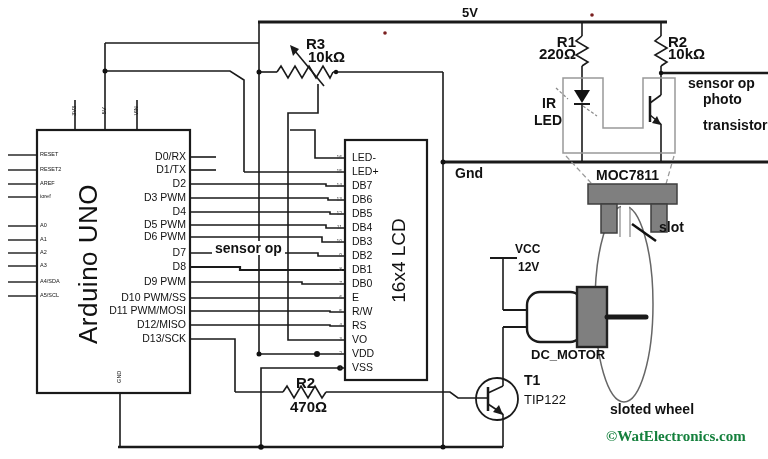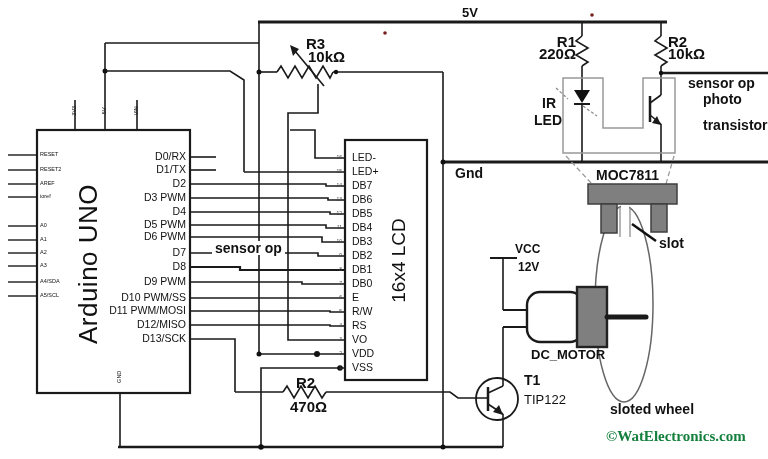--- a/index.html
+++ b/index.html
@@ -173,21 +173,21 @@
 
   <div class="lbl f11 sb" style="left:668px;top:34px;">R2</div>
   <div class="lbl f11 sb" style="left:668px;top:46px;">10kΩ</div>
 
   <div class="lbl f14 b" style="left:688px;top:76px;">sensor op</div>
   <div class="lbl f14 b" style="left:542px;top:96px;">IR</div>
   <div class="lbl f14 b" style="left:534px;top:113px;">LED</div>
   <div class="lbl f14 b" style="left:703px;top:92px;">photo</div>
   <div class="lbl f14 b" style="left:703px;top:109px;margin-top:9px;">transistor</div>
   <div class="lbl f14 b" style="left:596px;top:168px;">MOC7811</div>
-  <div class="lbl f14 b" style="left:659px;top:236px;">slot</div>
+  <div class="lbl f14 b" style="left:659px;top:220px;">slot</div>
 
   <div class="lbl f12 b" style="left:487px;top:243px;margin-left:28px;">VCC</div>
   <div class="lbl f12 sb" style="left:518px;top:261px;">12V</div>
   <div class="lbl f13 b" style="left:531px;top:348px;">DC_MOTOR</div>
 
   <div class="lbl f14 sb" style="left:524px;top:373px;">T1</div>
   <div class="lbl f13" style="left:524px;top:393px;">TIP122</div>
 
   <div class="lbl f11 b" style="left:296px;top:375px;">R2</div>
   <div class="lbl f11 b" style="left:290px;top:399px;text-align:right;">470Ω</div>

